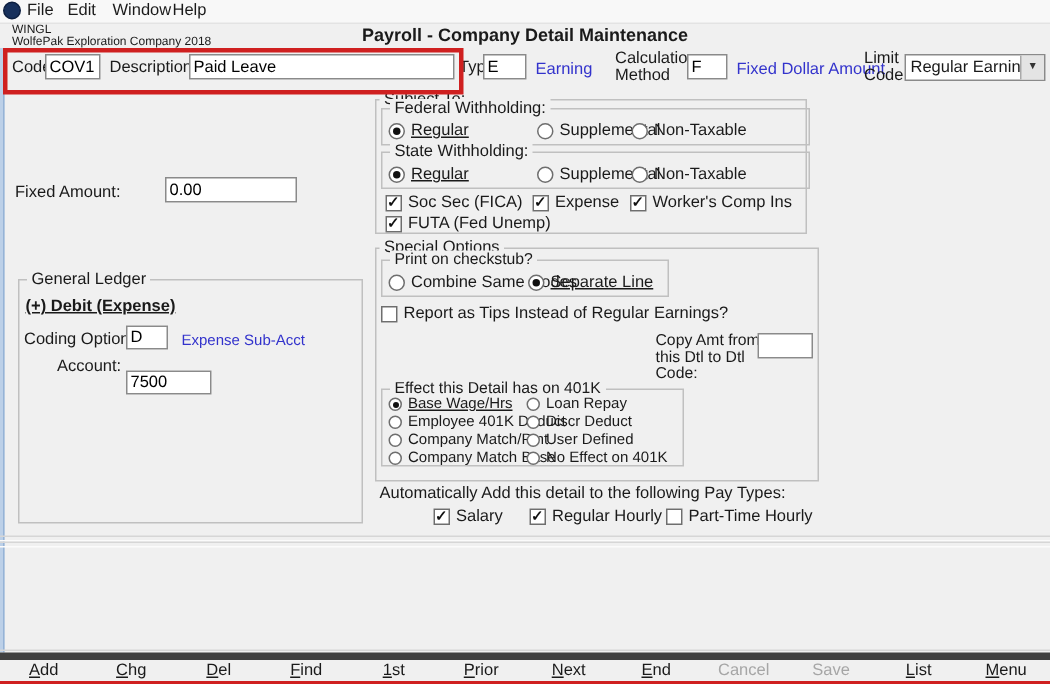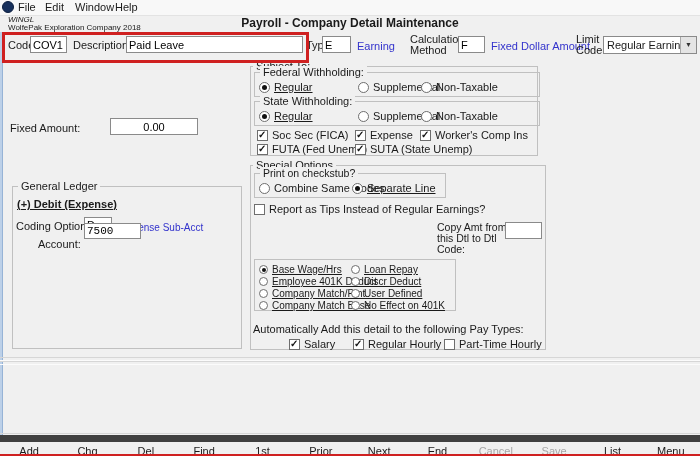--- a/index.html
+++ b/index.html
@@ -3,27 +3,27 @@
 <meta charset="utf-8">
 <style>
   html,body{margin:0;padding:0;}
   body{width:700px;height:456px;background:#f0f0f0;font-family:"Liberation Sans",sans-serif;font-size:11px;color:#1a1a1a;position:relative;overflow:hidden;}
   .screen{position:absolute;inset:0;}
   .lbl{position:absolute;white-space:nowrap;line-height:13px;}
   .hint{position:absolute;white-space:nowrap;color:#3333cc;line-height:13px;}
   .hint.sm{font-size:10px;}
   .stacklbl{position:absolute;line-height:11px;}
   input.txt{position:absolute;box-sizing:border-box;border:1px solid #8a8a8a;background:#fff;font-family:"Liberation Sans",sans-serif;font-size:11px;padding:0 2px;margin:0;}
-  input.txt.right{text-align:center;}
+  input.txt.right{text-align:left;}
   
   .menubar{position:absolute;left:0;top:0;right:0;height:15px;background:#f8f8f8;border-bottom:1px solid #e3e3e3;}
   .appicon{position:absolute;left:2px;top:1px;width:12px;height:12px;border-radius:50%;background:#17305c;border:1px solid #0d1f40;box-sizing:border-box;}
   .menuitem{position:absolute;top:1px;line-height:13px;}
   
-  .appcode{position:absolute;left:8px;top:16px;font-size:8px;line-height:8px;font-style:italic;}
+  .appcode{position:absolute;left:8px;top:16px;font-size:8px;line-height:8px;}
   .company{position:absolute;left:8px;top:24px;font-size:8px;line-height:8px;}
   .title{position:absolute;left:0;right:0;top:16px;text-align:center;font-weight:bold;font-size:12px;}
   
   .annotation{position:absolute;left:2px;top:32px;width:301px;height:25px;border:3px solid #cf2020;z-index:60;pointer-events:none;}
   .red-bottom{position:absolute;left:0;right:0;bottom:0;height:2px;background:#cf2020;z-index:60;}
   .left-strip{position:absolute;left:0;top:32px;bottom:2px;width:3px;background:#bcd0e8;border-right:1px solid #96b3d6;box-sizing:border-box;}
   
   .combo{position:absolute;left:603px;top:36px;width:94px;height:18px;border:1px solid #8a8a8a;background:#fff;box-sizing:border-box;}
   .combo-text{position:absolute;left:3px;top:2px;white-space:nowrap;}
   .combo-btn{position:absolute;right:0;top:0;bottom:0;width:15px;background:#e4e4e4;border-left:1px solid #a9a9a9;font-size:7px;line-height:16px;text-align:center;color:#333;}
@@ -39,29 +39,29 @@
   .check.on::after{content:"\2713";position:absolute;left:0;top:-2px;font-size:10px;font-weight:bold;color:#111;}
   .rlabel.sel{text-decoration:underline;}
   
   .prow{position:absolute;height:13px;left:4px;right:2px;}
   .prow .ritem,.prow .citem{position:absolute;top:0;}
   .fedrow .ritem:nth-child(1){left:0}.fedrow .ritem:nth-child(2){left:99px}.fedrow .ritem:nth-child(3){left:162px}
   .taxrow1 .citem:nth-child(1){left:0}.taxrow1 .citem:nth-child(2){left:98px}.taxrow1 .citem:nth-child(3){left:163px}
   .taxrow2 .citem:nth-child(1){left:0}.taxrow2 .citem:nth-child(2){left:98px}
   .printrow .ritem:nth-child(1){left:0}.printrow .ritem:nth-child(2){left:93px}
   .payrow .citem:nth-child(1){left:38px}.payrow .citem:nth-child(2){left:102px}.payrow .citem:nth-child(3){left:193px}
-  .kcol{position:absolute;top:4px;text-decoration:underline;}
+  .kcol{position:absolute;top:4px;}
   .kcol .ritem{display:flex;margin-bottom:1px;font-size:10px;line-height:11px;}
   .kcol .radio{width:9px;height:9px;}
   .kcol .radio.sel::after{left:1.5px;top:1.5px;width:4px;height:4px;}
   
   .debit{position:absolute;left:4px;top:11px;font-weight:bold;text-decoration:underline;white-space:nowrap;}
   
   .etch{position:absolute;left:0;right:0;height:2px;border-top:1px solid #d6d6d6;border-bottom:1px solid #fbfbfb;}
-  .actionbar{position:absolute;left:0;right:0;bottom:2px;height:19px;display:flex;background:#f0f0f0;border-top:7px solid #404040;box-sizing:border-box;}
+  .actionbar{position:absolute;left:0;right:0;bottom:2px;height:19px;display:flex;align-items:center;background:#f0f0f0;border-top:5px solid #404040;box-sizing:border-box;}
   .abtn{flex:1;text-align:center;line-height:18px;cursor:default;}
   .abtn.disabled{color:#a6a6a6;}
 </style>
 </head>
 <body>
 
 <div class="screen">
 
   <div class="menubar">
     <span class="appicon"></span>
@@ -97,21 +97,21 @@
   <span class="lbl" style="left:10px;top:122px">Fixed Amount:</span>
   <input class="txt right" style="left: 110px; top: 118px; width: 88px; height: 17px;" value="0.00">
 
   <div class="groupbox" style="left:12px;top:186px;width:230px;height:163px">
     <span class="legend">General Ledger</span>
     <div class="debit">(+) Debit  (Expense)</div>
     <span class="lbl" style="left:3px;top:33px">Coding Option:</span>
     <input class="txt" style="left: 71px; top: 30px; width: 28px; height: 16px;" value="D">
     <span class="hint sm" style="left:108px;top:34px">Expense Sub-Acct</span>
     <span class="lbl" style="left:25px;top:51px">Account:</span>
-    <input class="txt" style="left: 71px; top: 36px; width: 57px; height: 16px; font-family: Liberation Mono, monospace;" value="7500">
+    <input class="txt" style="left: 71px; top: 60px; width: 57px; height: 16px;" value="7500">
   </div>
 
   <div class="groupbox" style="left:250px;top:66px;width:288px;height:90px">
     <span class="legend" style="left:2px">Subject To:</span>
     <div class="groupbox" style="left:3px;top:5px;width:286px;height:25px">
       <span class="legend">Federal Withholding:</span>
       <div class="prow fedrow" style="top:8px">
           <span class="ritem">
             <span class="radio sel"></span>
             <span class="rlabel sel">Regular</span>
@@ -155,28 +155,24 @@
         <span class="citem">
           <span class="check on"></span>
           <span>Worker's Comp Ins</span>
         </span>
       </div>
     <div class="prow taxrow2" style="left:6px;top:76px">
         <span class="citem">
           <span class="check on"></span>
           <span>FUTA (Fed Unemp)</span>
         </span>
-        <span class="citem">
-          <span class="check on"></span>
-          <span>SUTA (State Unemp)</span>
-        </span>
       </div>
   </div>
 
-  <div class="groupbox" style="left:250px;top:165px;width:296px;height:185px">
+  <div class="groupbox" style="left:250px;top:165px;width:296px;height:156px">
     <span class="legend" style="left:2px">Special Options</span>
     <div class="groupbox" style="left:3px;top:7px;width:192px;height:25px">
       <span class="legend sm">Print on checkstub?</span>
       <div class="prow printrow" style="top:8px">
           <span class="ritem">
             <span class="radio"></span>
             <span class="rlabel">Combine Same Codes</span>
           </span>
           <span class="ritem">
             <span class="radio sel"></span>
@@ -184,20 +180,21 @@
           </span>
         </div>
     </div>
     <span class="citem" style="position:absolute;left:3px;top:37px">
       <span class="check"></span>
       <span>Report as Tips Instead of Regular Earnings?</span>
     </span>
     <span class="stacklbl" style="left:186px;top:56px;width:72px;font-size:10.5px">Copy Amt from this Dtl to Dtl Code:</span>
     <input class="txt" style="left: 254px; top: 56px; width: 37px; height: 17px;" value="">
     <div class="groupbox" style="left:3px;top:93px;width:202px;height:52px">
+      <span class="legend sm">Effect this Detail has on 401K</span>
       <div class="kcol" style="left:4px">
           <span class="ritem">
             <span class="radio sel"></span>
             <span class="rlabel sel">Base Wage/Hrs</span>
           </span>
           <span class="ritem">
             <span class="radio"></span>
             <span class="rlabel">Employee 401K Deduct</span>
           </span>
           <span class="ritem">

